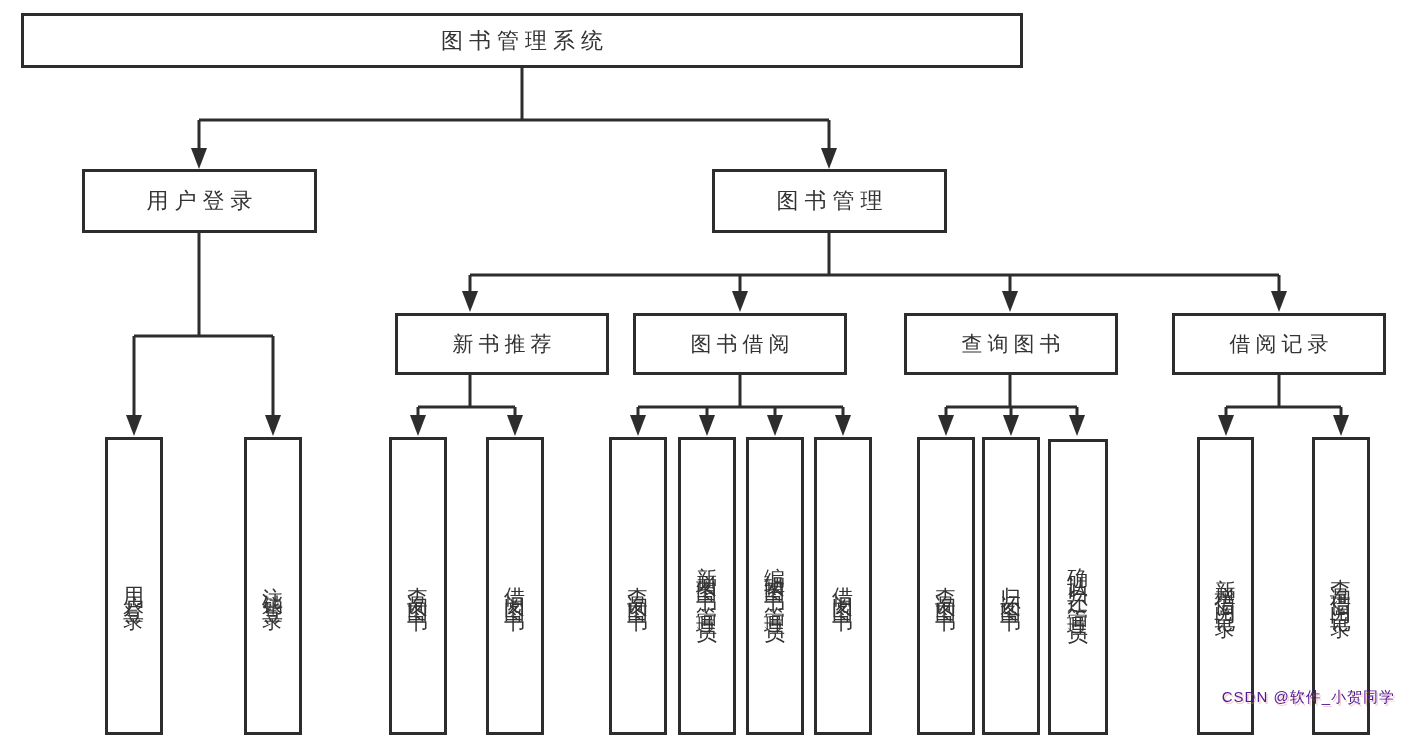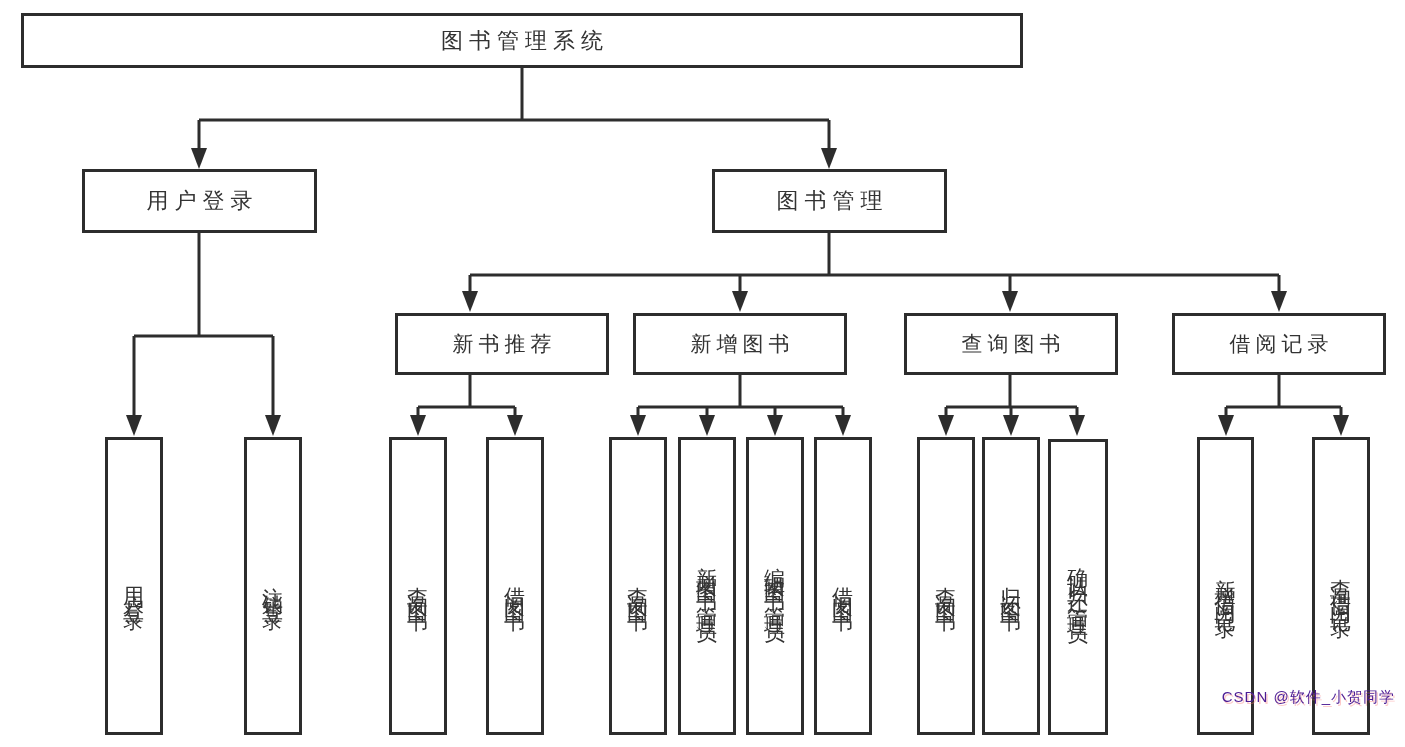--- a/index.html
+++ b/index.html
@@ -99,21 +99,21 @@
       <polygon points="1333,415 1349,415 1341,436"></polygon>
     </g>
   </svg>
 
   <div class="node" style="left:21px;top:13px;width:1002px;height:55px;">图书管理系统</div>
 
   <div class="node" style="left:82px;top:169px;width:235px;height:64px;">用户登录</div>
   <div class="node" style="left:712px;top:169px;width:235px;height:64px;">图书管理</div>
 
   <div class="node lv3" style="left:363px;top:313px;width:214px;height:62px;margin-left:32px;">新书推荐</div>
-  <div class="node lv3" style="left:633px;top:313px;width:214px;height:62px;">新增图书</div>
+  <div class="node lv3" style="left:633px;top:313px;width:214px;height:62px;">图书借阅</div>
   <div class="node lv3" style="left:904px;top:313px;width:214px;height:62px;">查询图书</div>
   <div class="node lv3" style="left:1172px;top:313px;width:214px;height:62px;">借阅记录</div>
 
   <div class="node leaf" style="left:105px;top:437px;width:58px;height:298px;">用户登录</div>
   <div class="node leaf" style="left:244px;top:437px;width:58px;height:298px;">注销登录</div>
 
   <div class="node leaf" style="left:389px;top:437px;width:58px;height:298px;">查询图书</div>
   <div class="node leaf" style="left:486px;top:437px;width:58px;height:298px;">借阅图书</div>
 
   <div class="node leaf" style="left:609px;top:437px;width:58px;height:298px;">查询图书</div>

